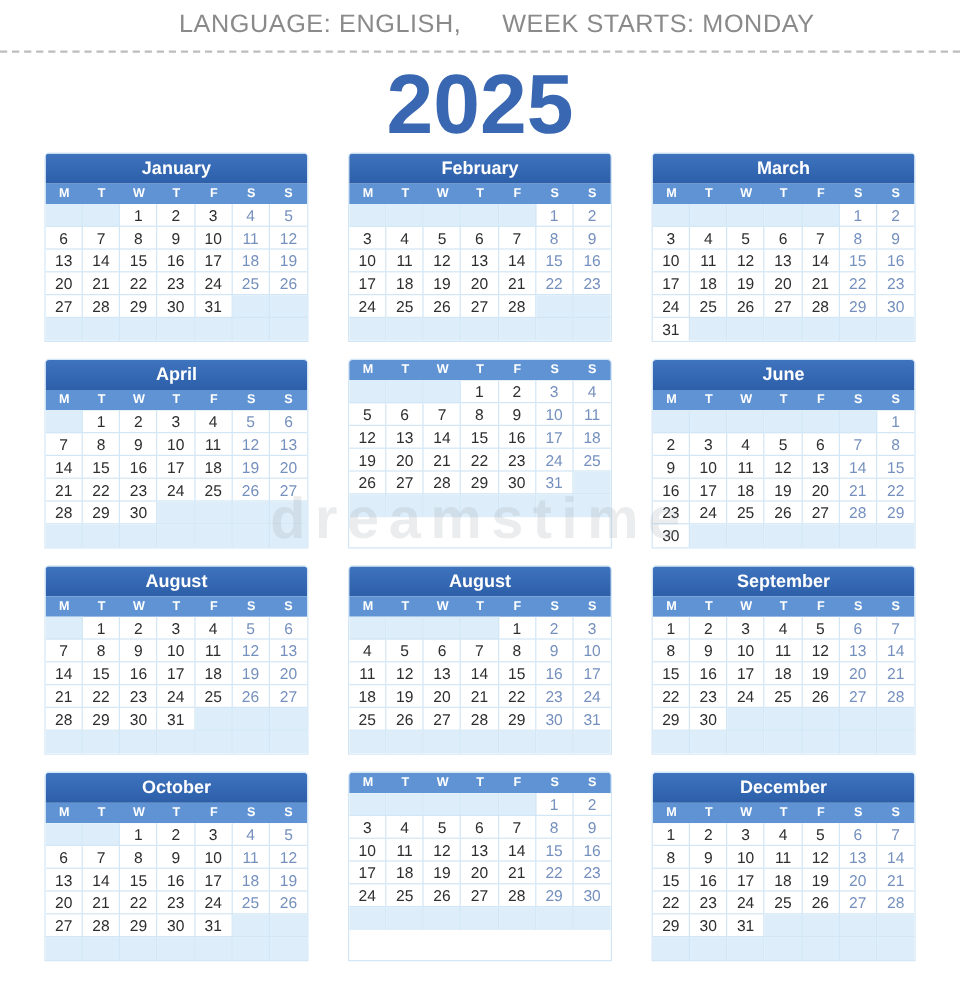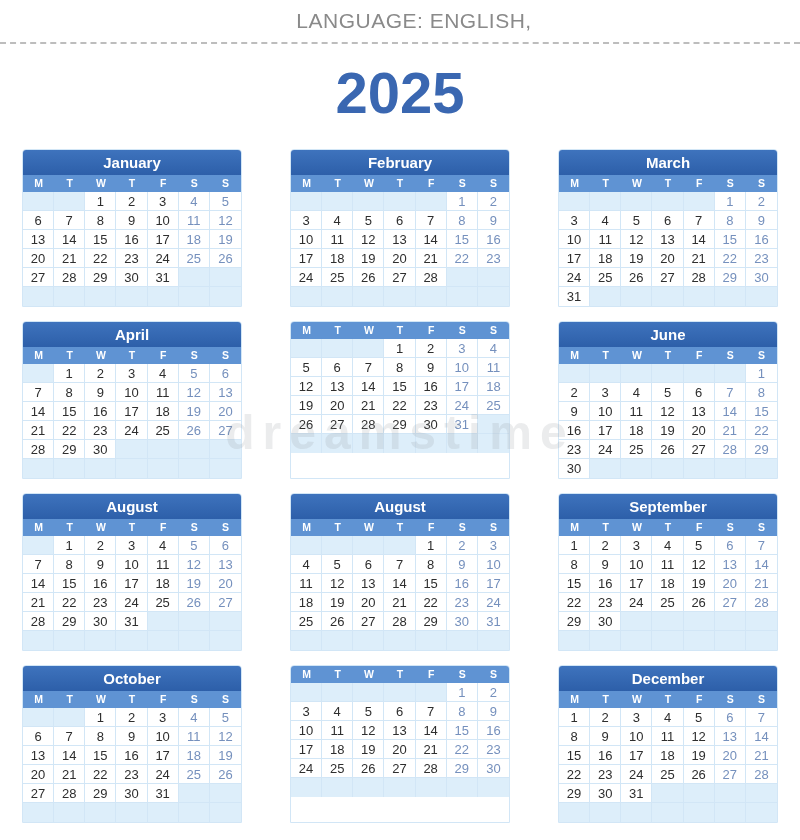--- a/index.html
+++ b/index.html
@@ -24,35 +24,35 @@
     padding-left: 28px;
   }
   .divider {
     margin-top: 9px;
     border-top: 2px dashed #bdbdbd;
     height: 0;
     width: 100%;
   }
   
   .year-title {
-    margin-top: 20px;
+    margin-top: 8px;
     text-align: center;
-    font-size: 58px;
+    font-size: 70px;
     line-height: 1.0;
     font-weight: 700;
     color: var(--accent);
   }
   
   .months {
     display: grid;
     grid-template-columns: repeat(3, 220px);
     justify-content: space-between;
     row-gap: 14px;
-    padding: 0 22px;
-    margin-top: 27px;
+    padding: 0 37px;
+    margin-top: 5px;
   }
   .month {
     border: 1px solid var(--border);
     border-radius: 4px 4px 0 0;
     overflow: hidden;
     background: #fff;
   }
   .m-head {
     height: 25px;
     line-height: 25px;
@@ -105,20 +105,21 @@
     letter-spacing: 8px;
     color: rgba(145, 150, 155, 0.18);
     pointer-events: none;
   }
 </style>
 </head>
 <body style="--accent: #3a67b1; --weekday-bg: #5f93d3; --weekend-text: #7590bd; --empty-bg: #ddeefa; --border: #d2e6f6; --label-gray: #8a8a8a;">
 
 <div class="top-label">
   <span>LANGUAGE: ENGLISH,</span>
+  <span>WEEK STARTS: MONDAY</span>
 </div>
 
 <div class="divider"></div>
 
 <div class="year-title">2025</div>
 
 <div class="months">
     <div class="month">
       <div class="m-head">January</div>
       <div class="wk-row">

